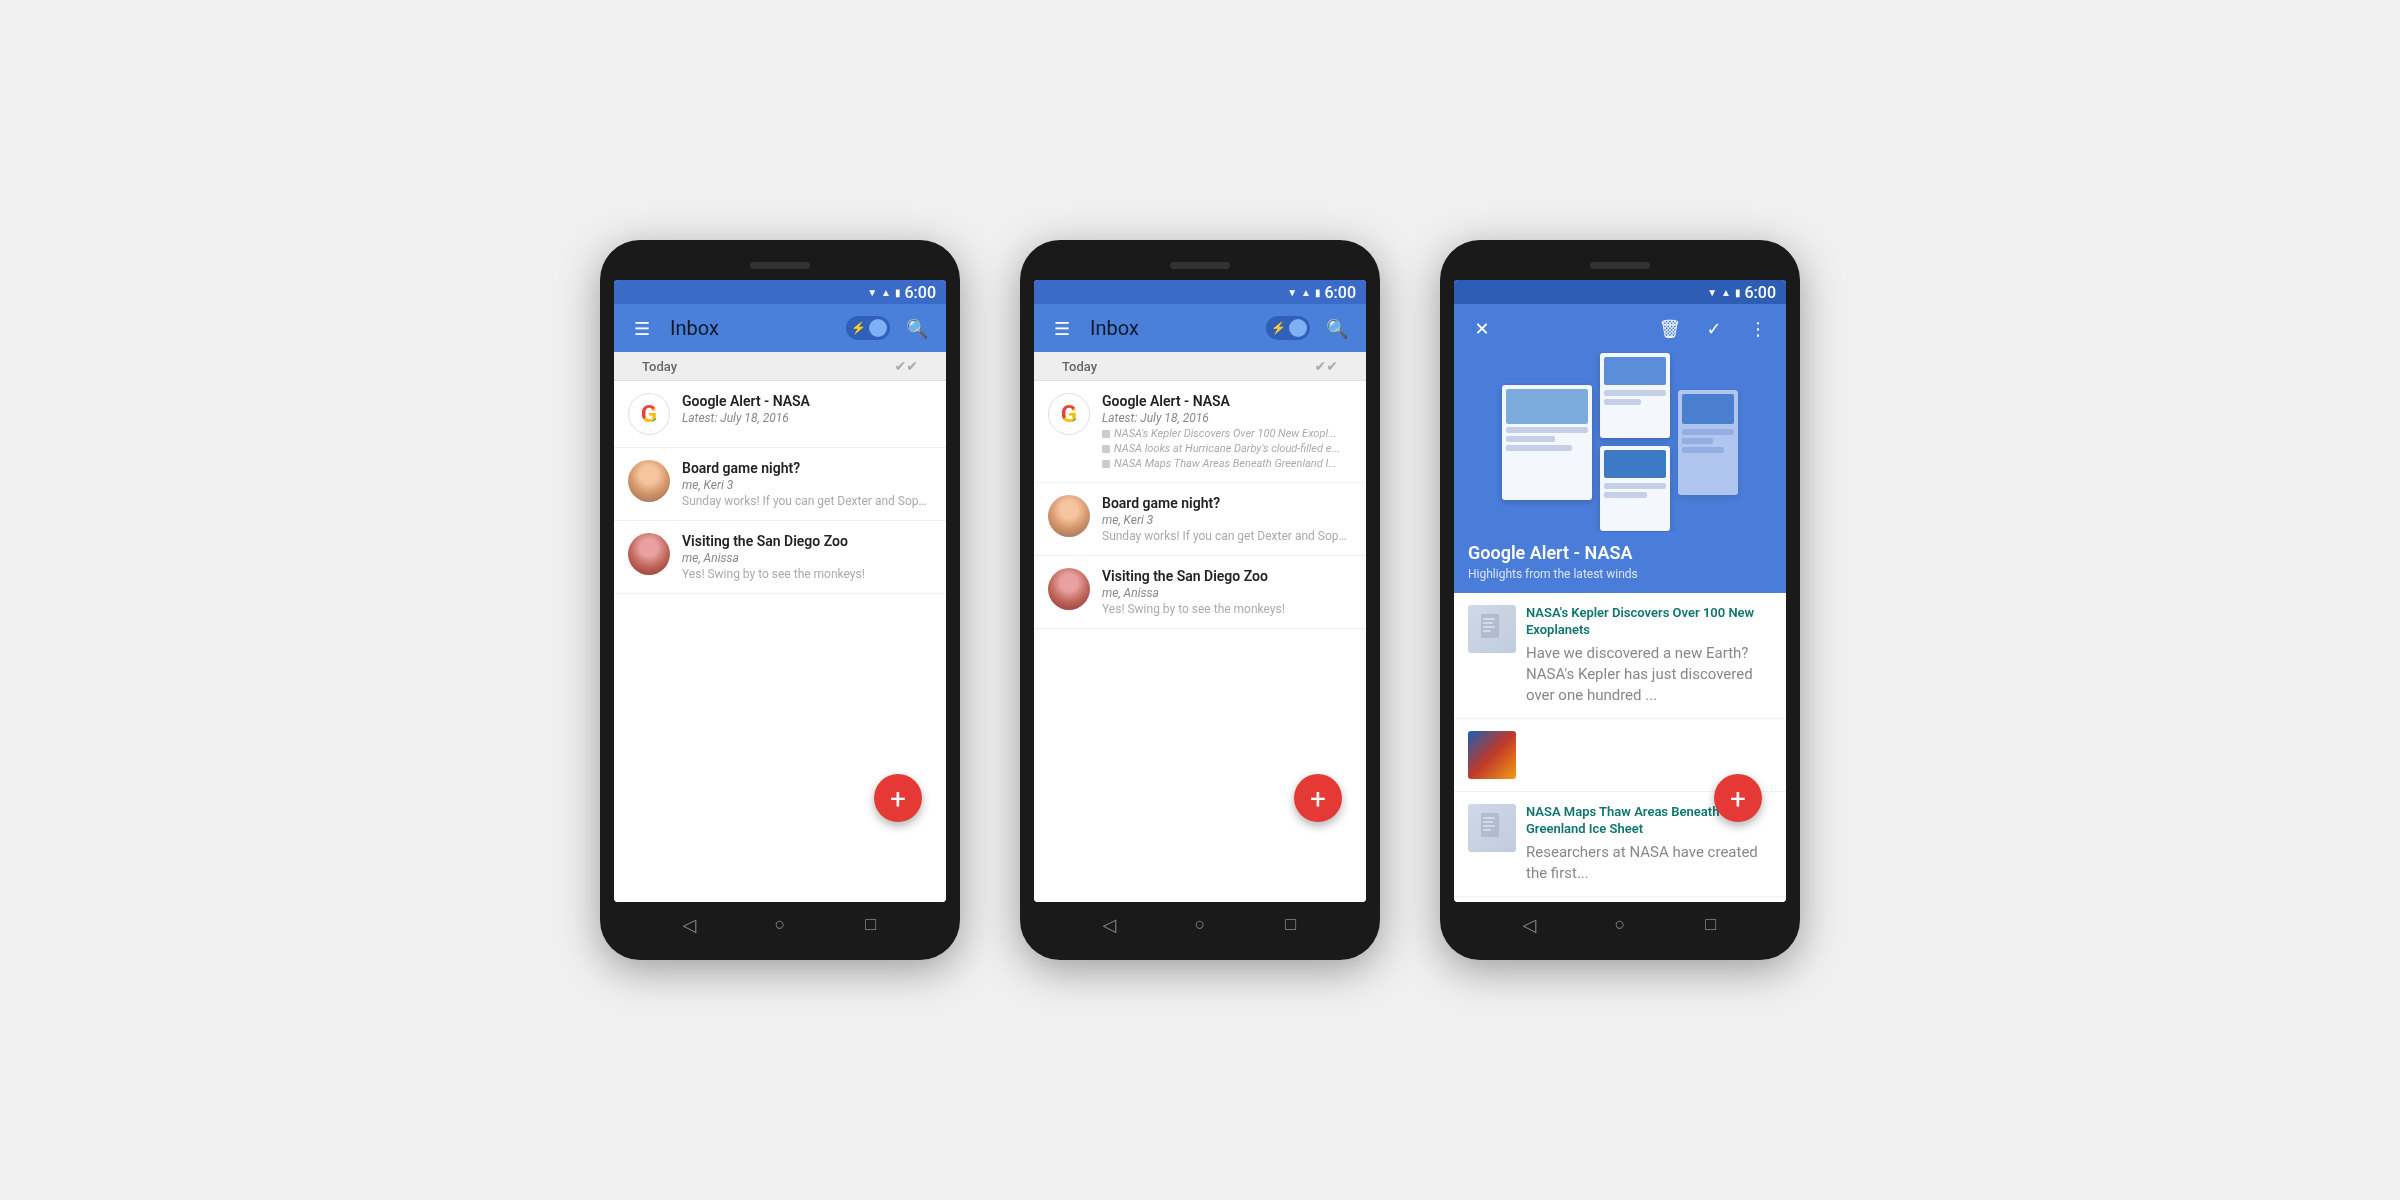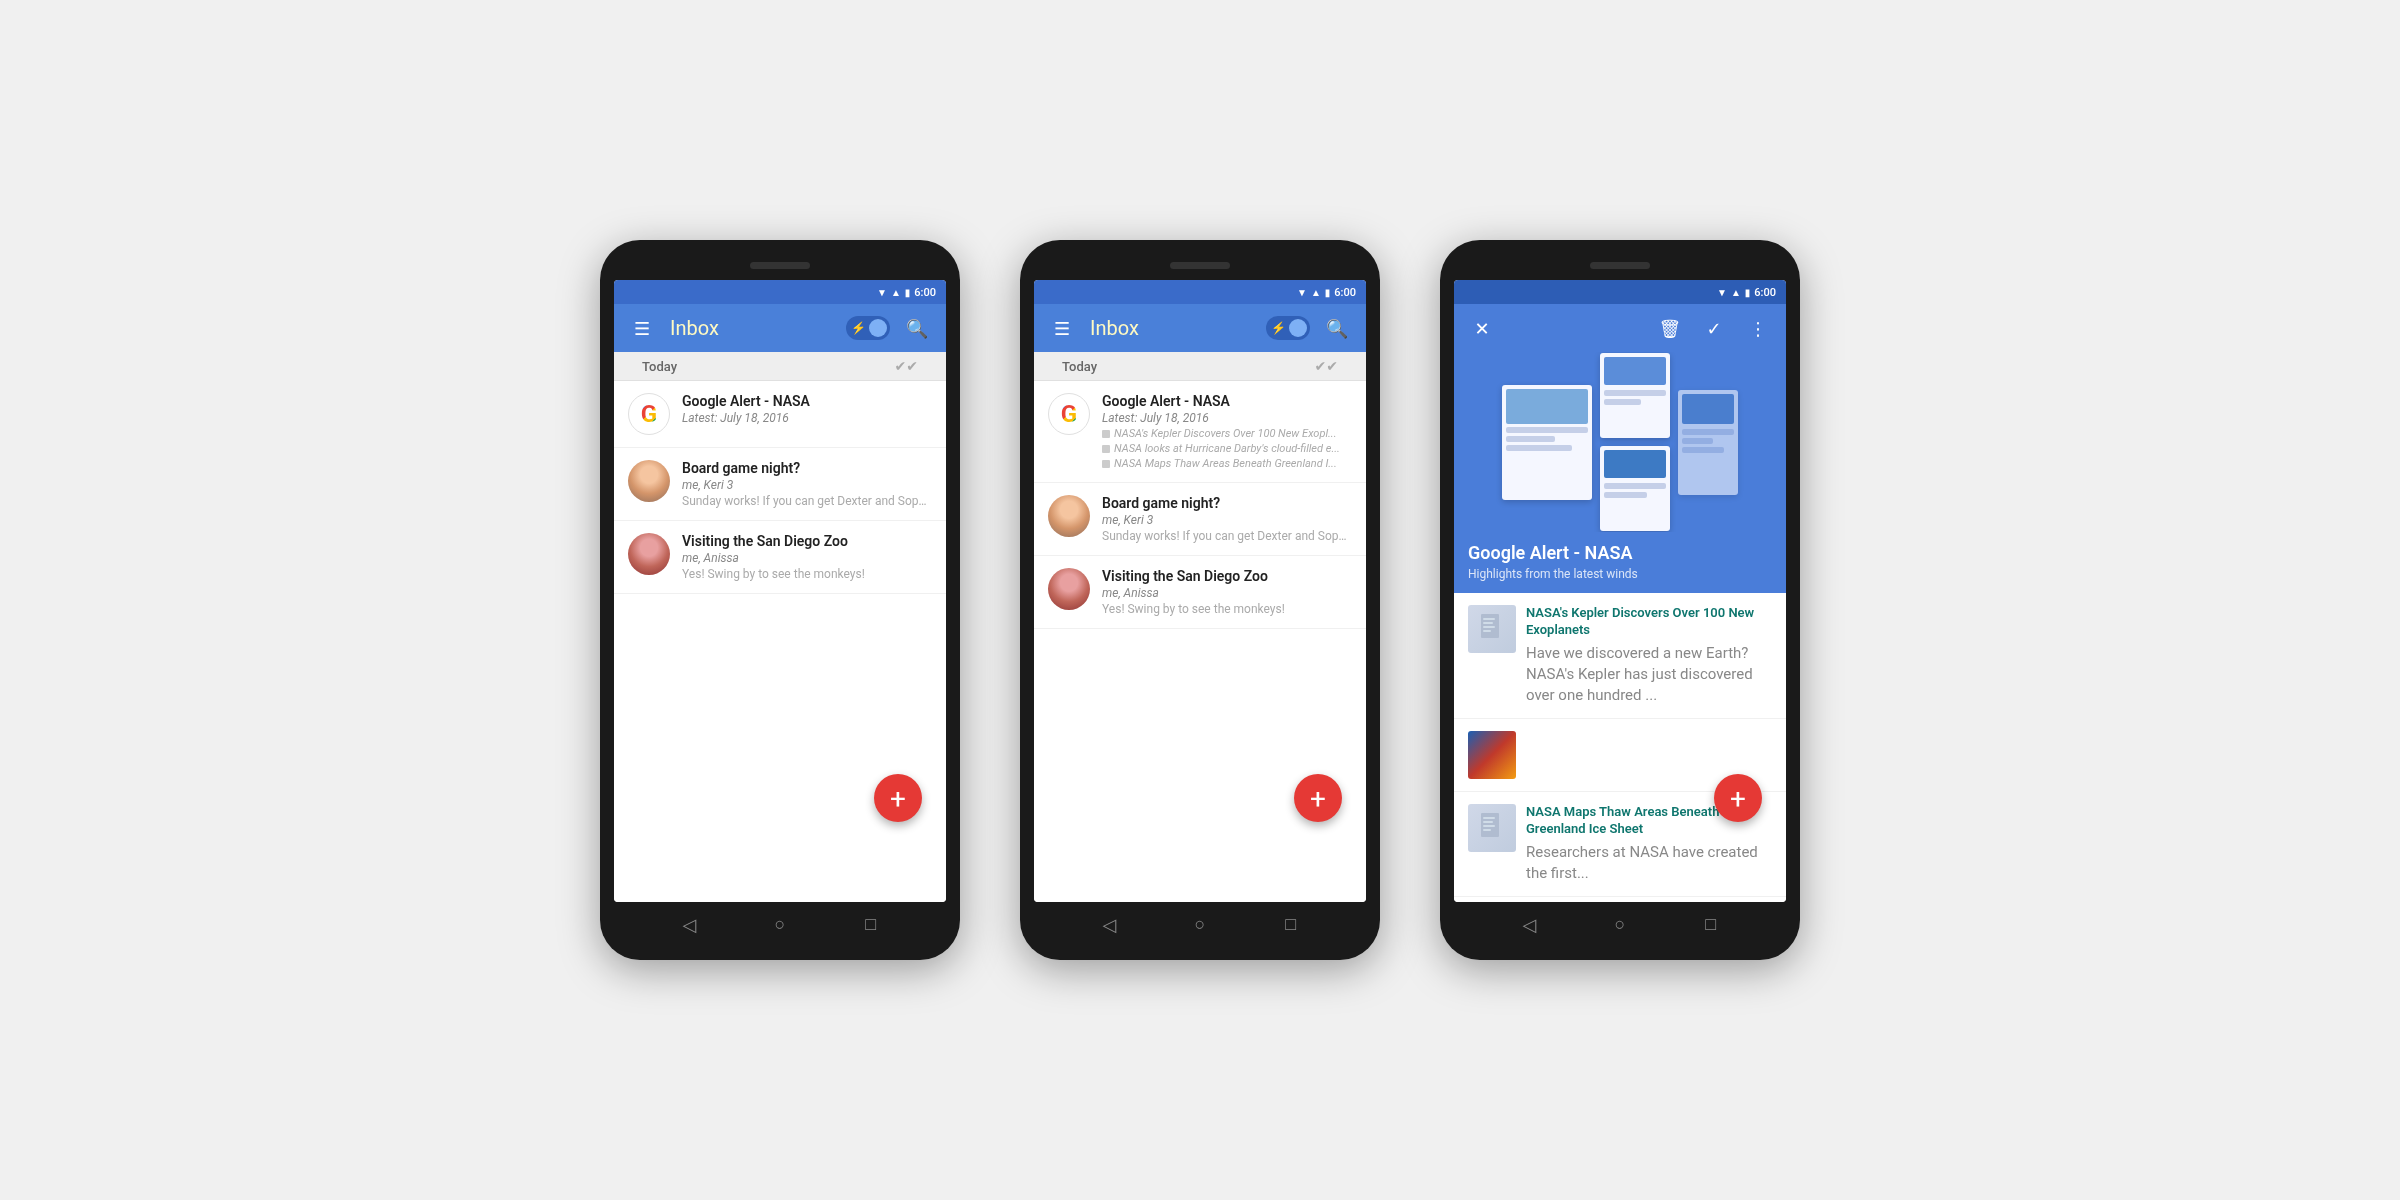--- a/index.html
+++ b/index.html
@@ -61,41 +61,41 @@
     .status-bar.detail-screen {
       background: #2d5db5;
     }
     .status-icons {
       display: flex;
       align-items: center;
       gap: 4px;
     }
     .status-time {
       color: white;
-      font-size: 11px;
+      font-size: 16px;
       font-weight: 500;
     }
     .status-icon {
       color: white;
       font-size: 10px;
     }
     
     .app-bar {
       background: #4a80d9;
       display: flex;
       align-items: center;
       padding: 0 12px;
       height: 48px;
       gap: 12px;
     }
     .app-bar.detail-bar {
       background: #4a7dd9;
     }
     .app-bar-title {
-      color: #fef9c3;
+      color: #0f172a;
       font-size: 20px;
       font-weight: 400;
       flex: 1;
     }
     .icon-btn {
       color: white;
       font-size: 18px;
       width: 32px;
       height: 32px;
       display: flex;

